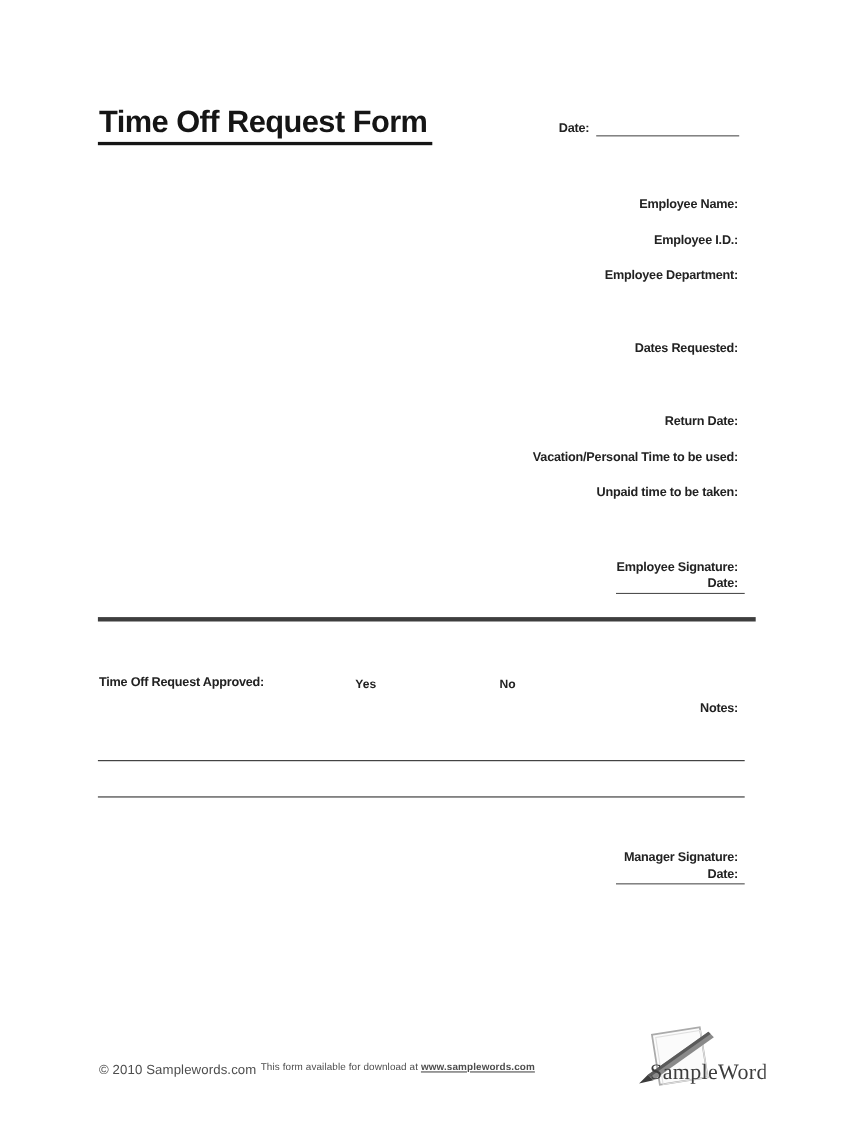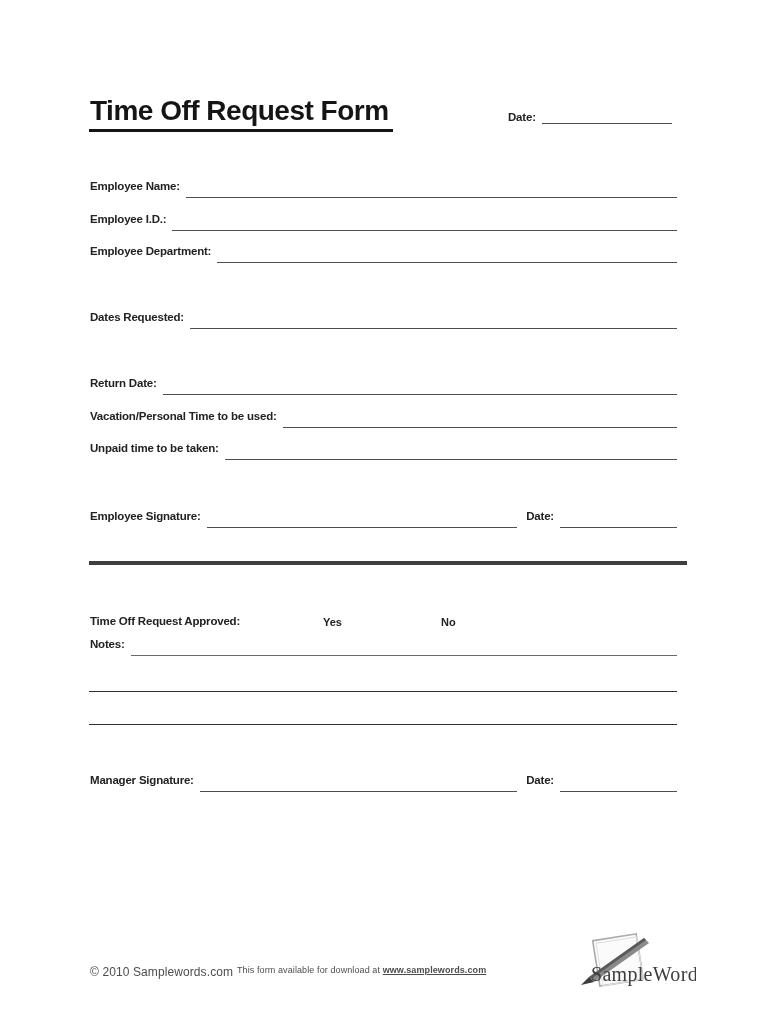--- a/index.html
+++ b/index.html
@@ -19,39 +19,39 @@
     padding:0 4px 1px 1px;
     line-height:1.2;
     white-space:nowrap;
   }
   .hdr-date {
     position:absolute; left:508px; top:104px; width:164px; height:20px;
     display:flex; align-items:flex-end;
   }
   .row {
     position:absolute; left:90px; width:587px; height:18px;
-    display:flex; align-items:flex-start;
+    display:flex; align-items:flex-end;flex-direction:column;
   }
   .lbl {
     font-size:11.5px; font-weight:bold; letter-spacing:-0.2px;
     white-space:nowrap; padding-right:6px; line-height:1.25;
     color:#222;
   }
   .fill-line { flex:1; border-bottom:1.4px solid #4f4f4f; height:100%; }
   .date-lbl { padding-left:9px; }
   .date-line { width:117px; border-bottom:1.4px solid #4f4f4f; height:100%; }
   .divider {
     position:absolute; left:89px; top:561px; width:598px; height:4px;
     background:#3e3e3e;
   }
   .approval-row { position:absolute; left:90px; top:612px; width:587px; height:16px; }
   .approval-row .lbl { position:absolute; left:0; bottom:0; }
   .opt { position:absolute; bottom:0; font-size:11px; font-weight:bold; color:#222; cursor:default; }
   .opt-yes { left:233px; }
-  .opt-no  { left:331px;padding-left:20px; }
+  .opt-no  { left:344px;padding-left:20px; }
   .blank-line {
     position:absolute; left:89px; width:588px; height:0;
     border-bottom:1.6px solid #2f2f2f;
   }
   .footer-copy {
     position:absolute; left:90px; top:965px;
     font-size:12px; color:#4d4d4d; letter-spacing:0.1px;
   }
   .footer-center {
     position:absolute; left:237px; top:965px;

